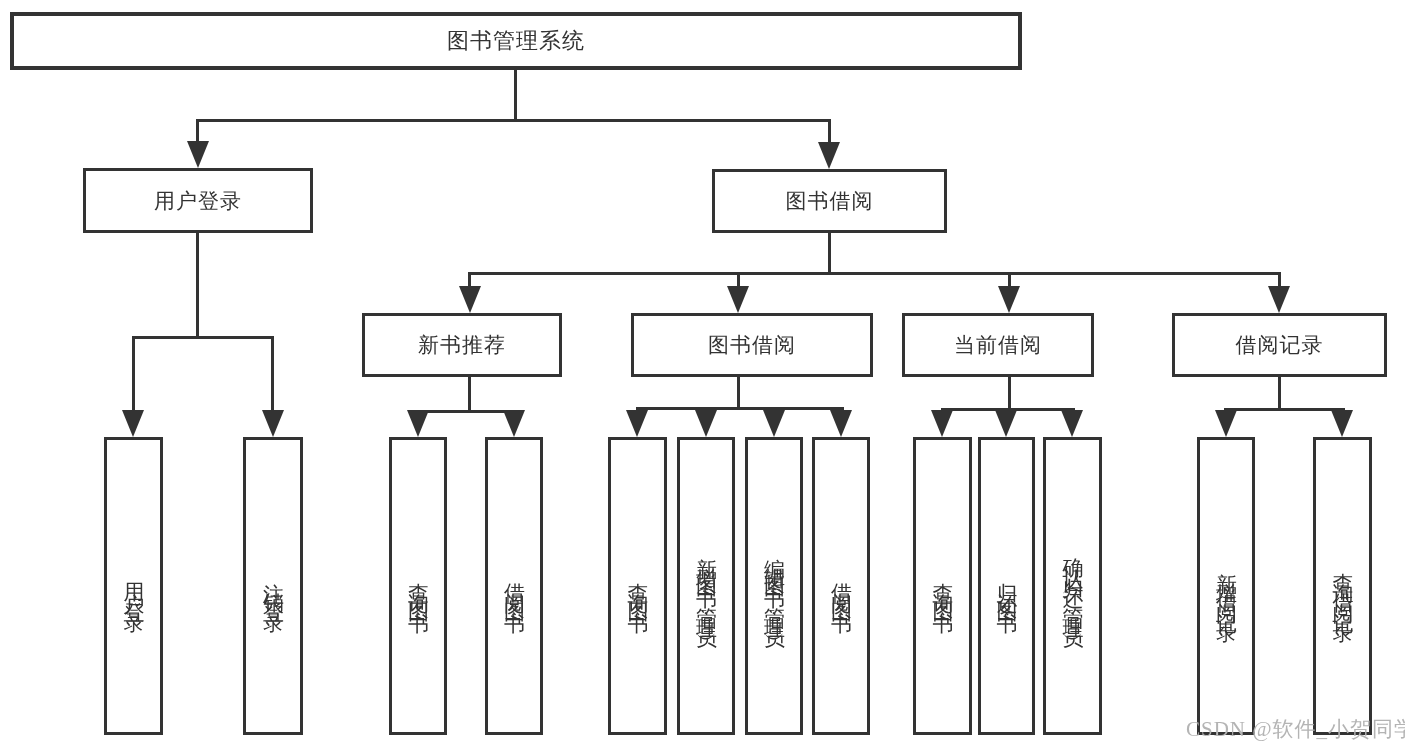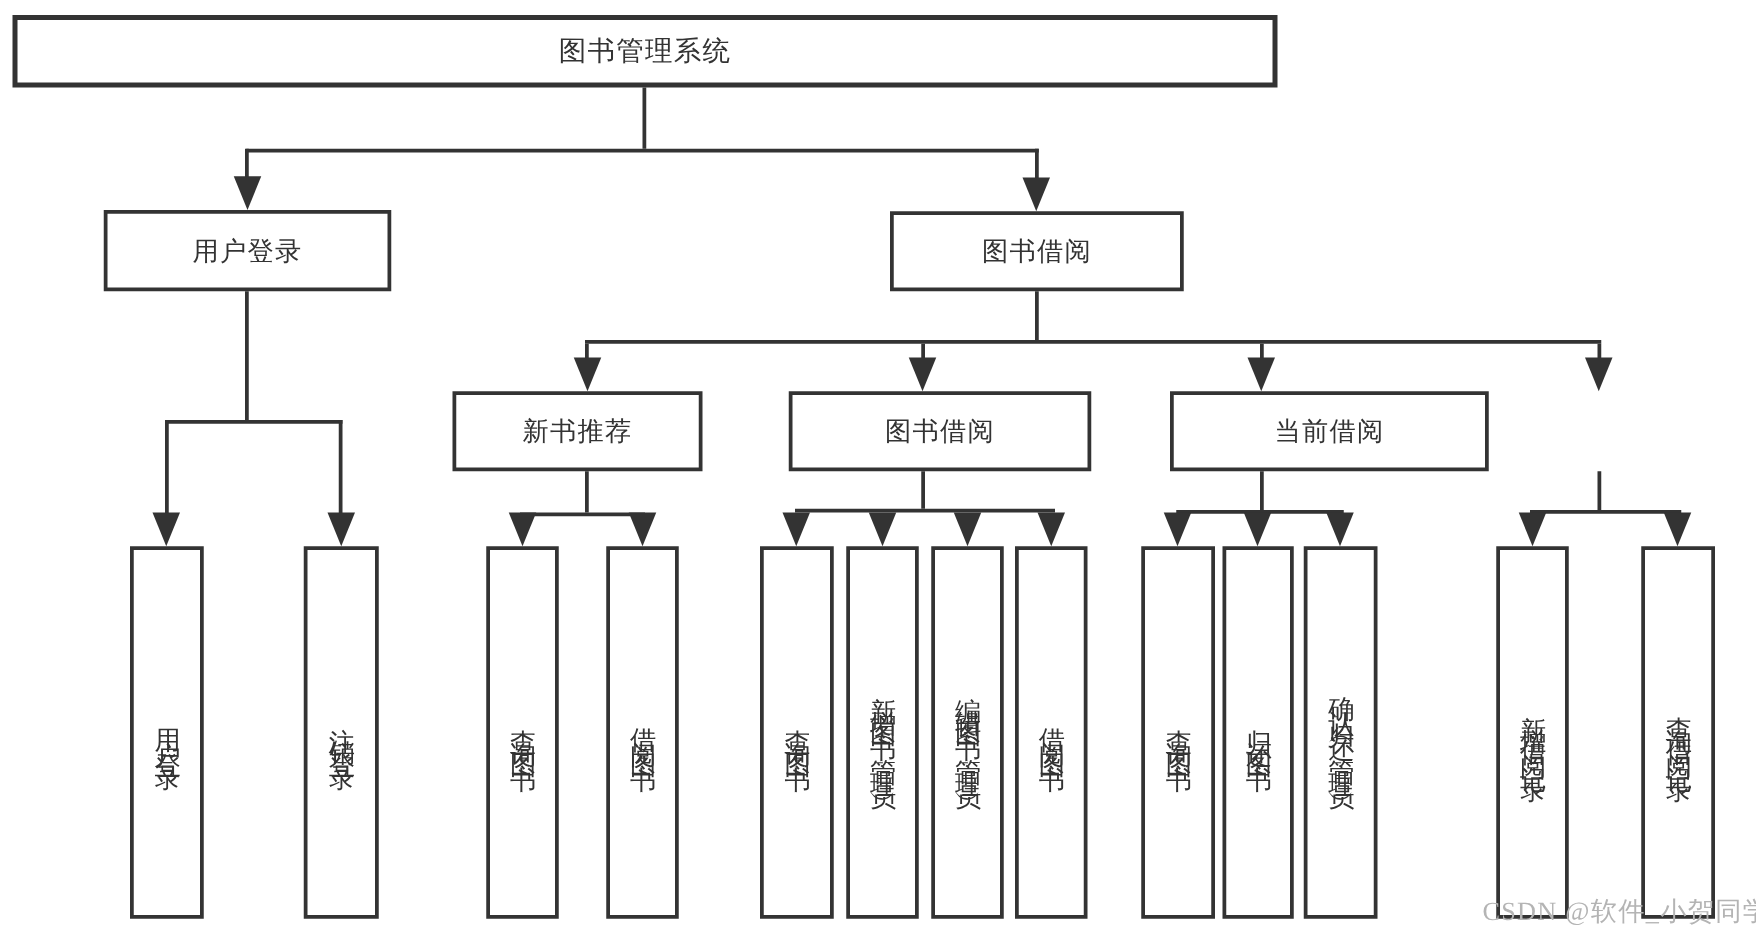--- a/index.html
+++ b/index.html
@@ -64,22 +64,25 @@
   <div class="box hbox" style="left:712px;top:169px;width:235px;height:64px">
     <span>图书借阅</span>
   </div>
 
   <div class="box hbox" style="left:362px;top:313px;width:200px;height:64px">
     <span>新书推荐</span>
   </div>
   <div class="box hbox" style="left:631px;top:313px;width:242px;height:64px">
     <span>图书借阅</span>
   </div>
-  <div class="box hbox" style="left:936px;top:313px;width:255px;height:64px">
+  <div class="box hbox" style="left:902px;top:313px;width:192px;height:64px">
     <span>当前借阅</span>
+  </div>
+  <div class="box hbox" style="left:1172px;top:313px;width:215px;height:64px">
+    <span>借阅记录</span>
   </div>
 
   <div class="box vbox" style="left:104px;top:437px;width:59px;height:298px">
     <span>用户登录</span>
   </div>
   <div class="box vbox" style="left:243px;top:437px;width:60px;height:298px">
     <span>注销登录</span>
   </div>
 
   <div class="box vbox" style="left:389px;top:437px;width:58px;height:298px">

